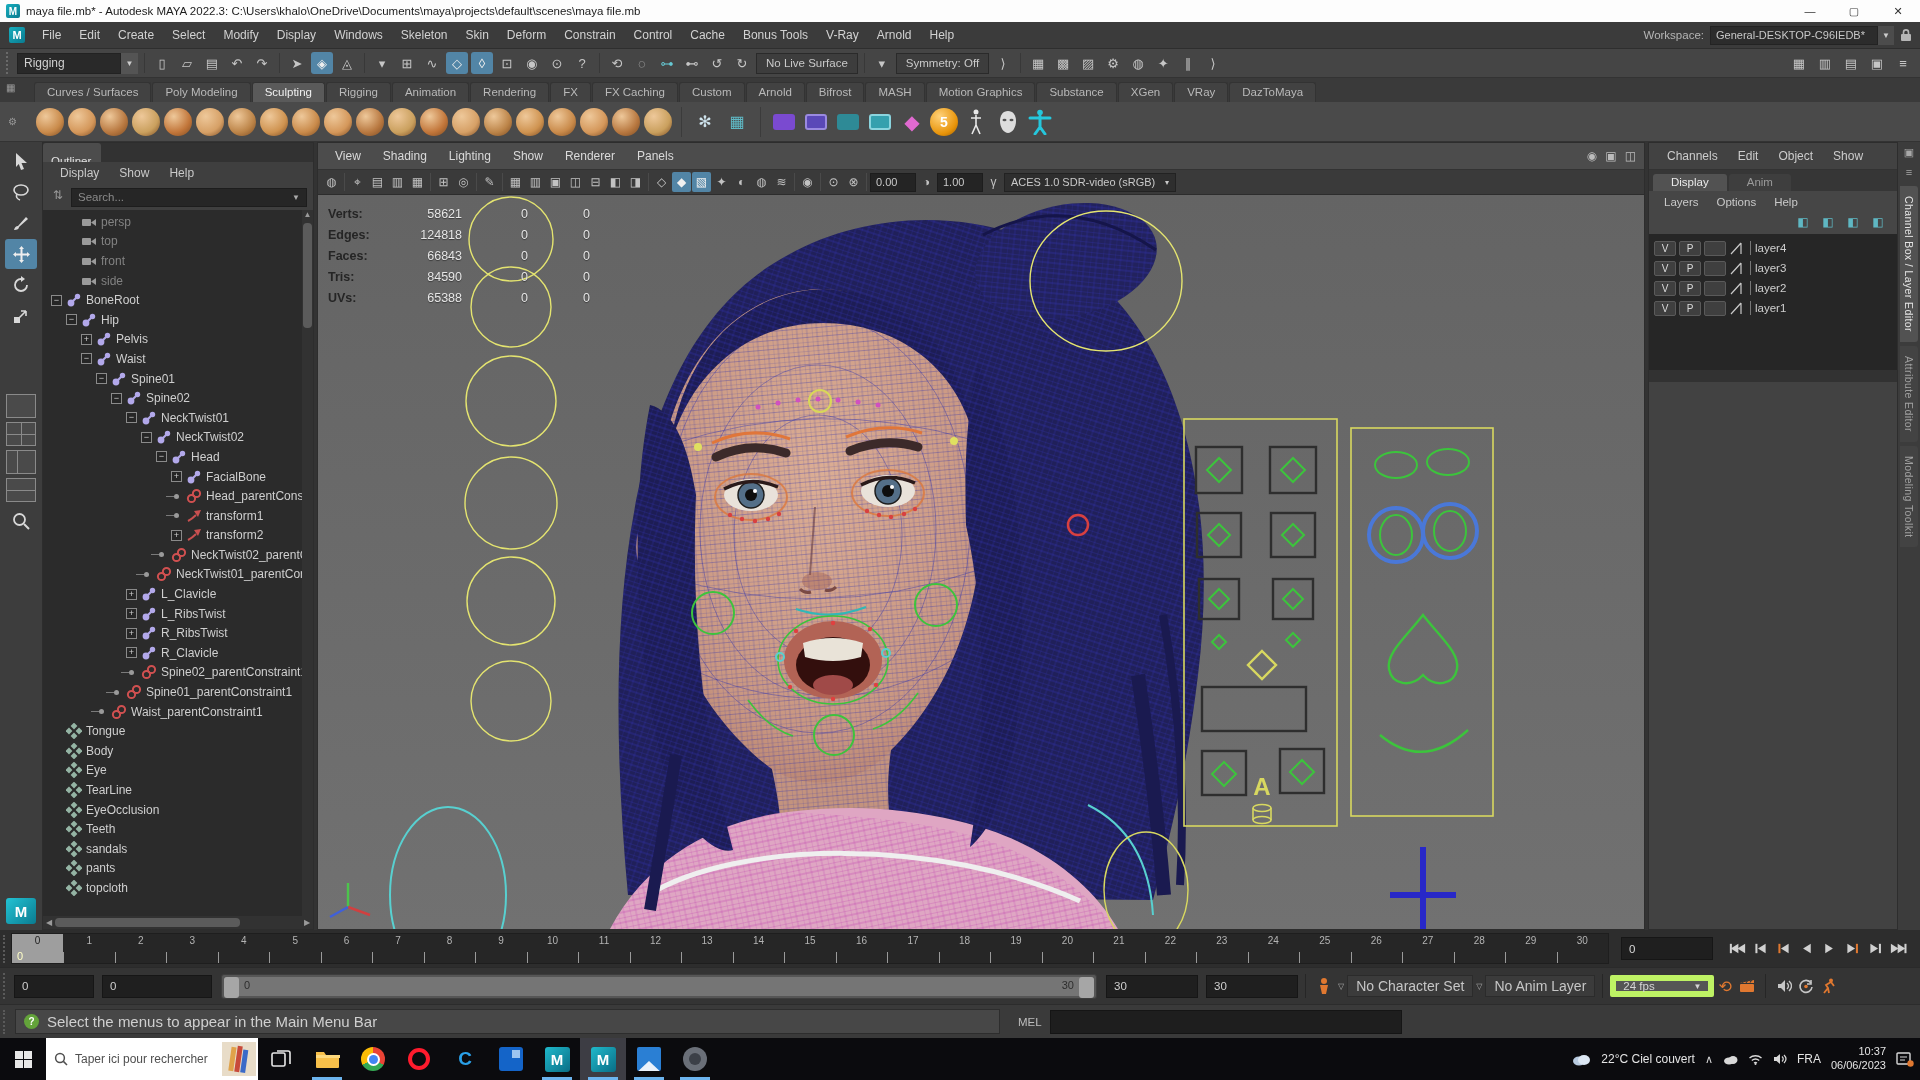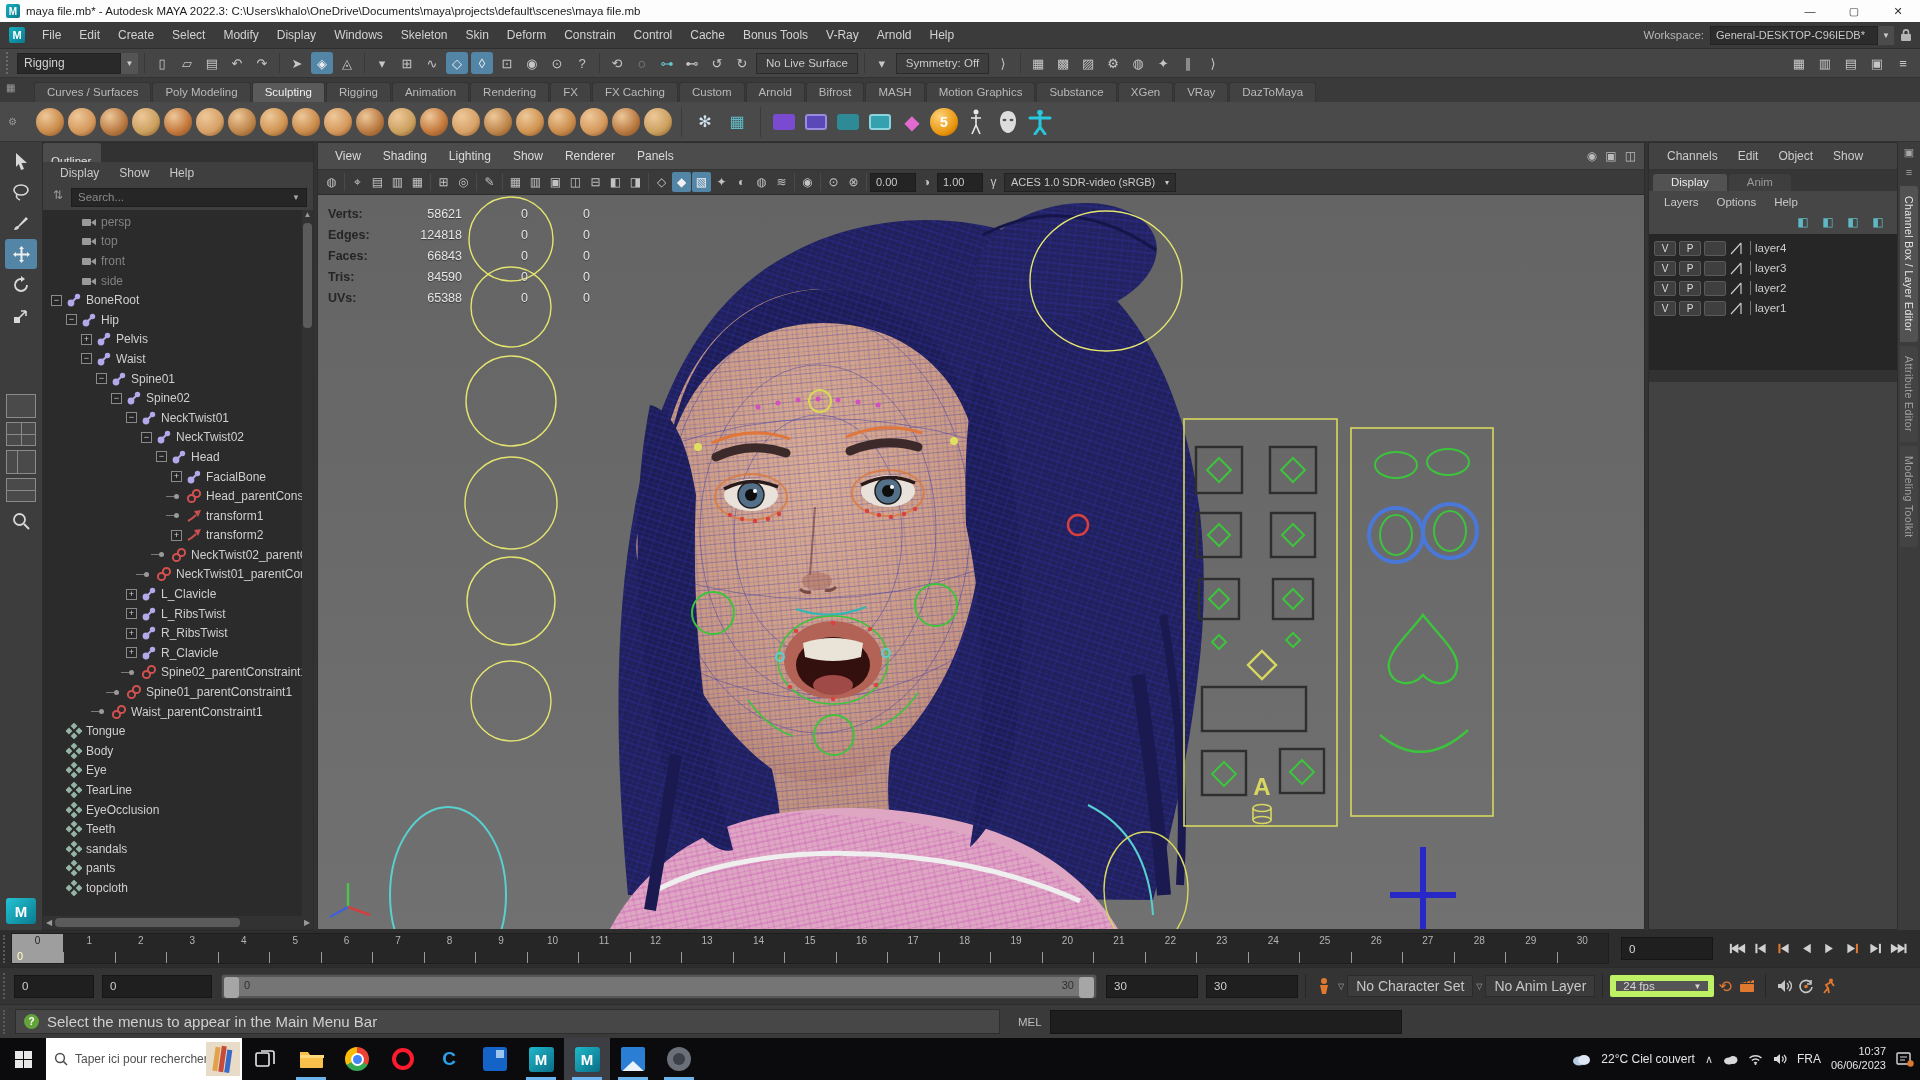--- a/index.html
+++ b/index.html
@@ -211,21 +211,21 @@
   .cl-qico { width:15px; height:15px; border-radius:50%; background:#63a33a; color:#fff; font-size:10px;
     font-weight:bold; display:flex; align-items:center; justify-content:center; flex:none;}
   .cl-helptext { color:#cfcfcf; font-size:15px; }
   .cl-mel { color:#bdbdbd; font-size:11.5px; margin-left:18px; }
   .cl-input { width:352px; height:24px; background:#1e1e1e; border:1px solid #151515; margin-left:8px; }
 
   
   .taskbar { position:absolute; top:1038px; left:0; width:1920px; height:42px; background:#0b0b0e;
     display:flex; align-items:stretch; }
   .wb-start { width:46px; display:flex; align-items:center; justify-content:center; }
-  .wb-search { width:196px; background:#fff; display:flex; align-items:center; gap:7px; padding:0 8px; position:relative;}
+  .wb-search { width:212px; background:#fff; display:flex; align-items:center; gap:7px; padding:0 8px; position:relative;}
   .wb-search .ph { color:#4f4f4f; font-size:12px; }
   .wb-search .art { position:absolute; right:2px; top:4px; width:34px; height:34px; display:flex; }
   .tb-app { width:46px; display:flex; align-items:center; justify-content:center; position:relative; }
   .tb-app.active { background:#3d3d44; }
   .tb-app .runbar { position:absolute; bottom:0; left:8px; right:8px; height:3px; background:#6cb4ee; }
   .tray { margin-left:auto; display:flex; align-items:center; gap:10px; padding-right:6px; color:#e4e4e4; }
   .tray .txt { font-size:12px; }
   .tray .clock { text-align:right; font-size:11px; line-height:1.25; }
   .chrome { width:24px; height:24px; border-radius:50%;
     background:conic-gradient(#ea4335 0 120deg,#34a853 120deg 240deg,#fbbc05 240deg 360deg);

